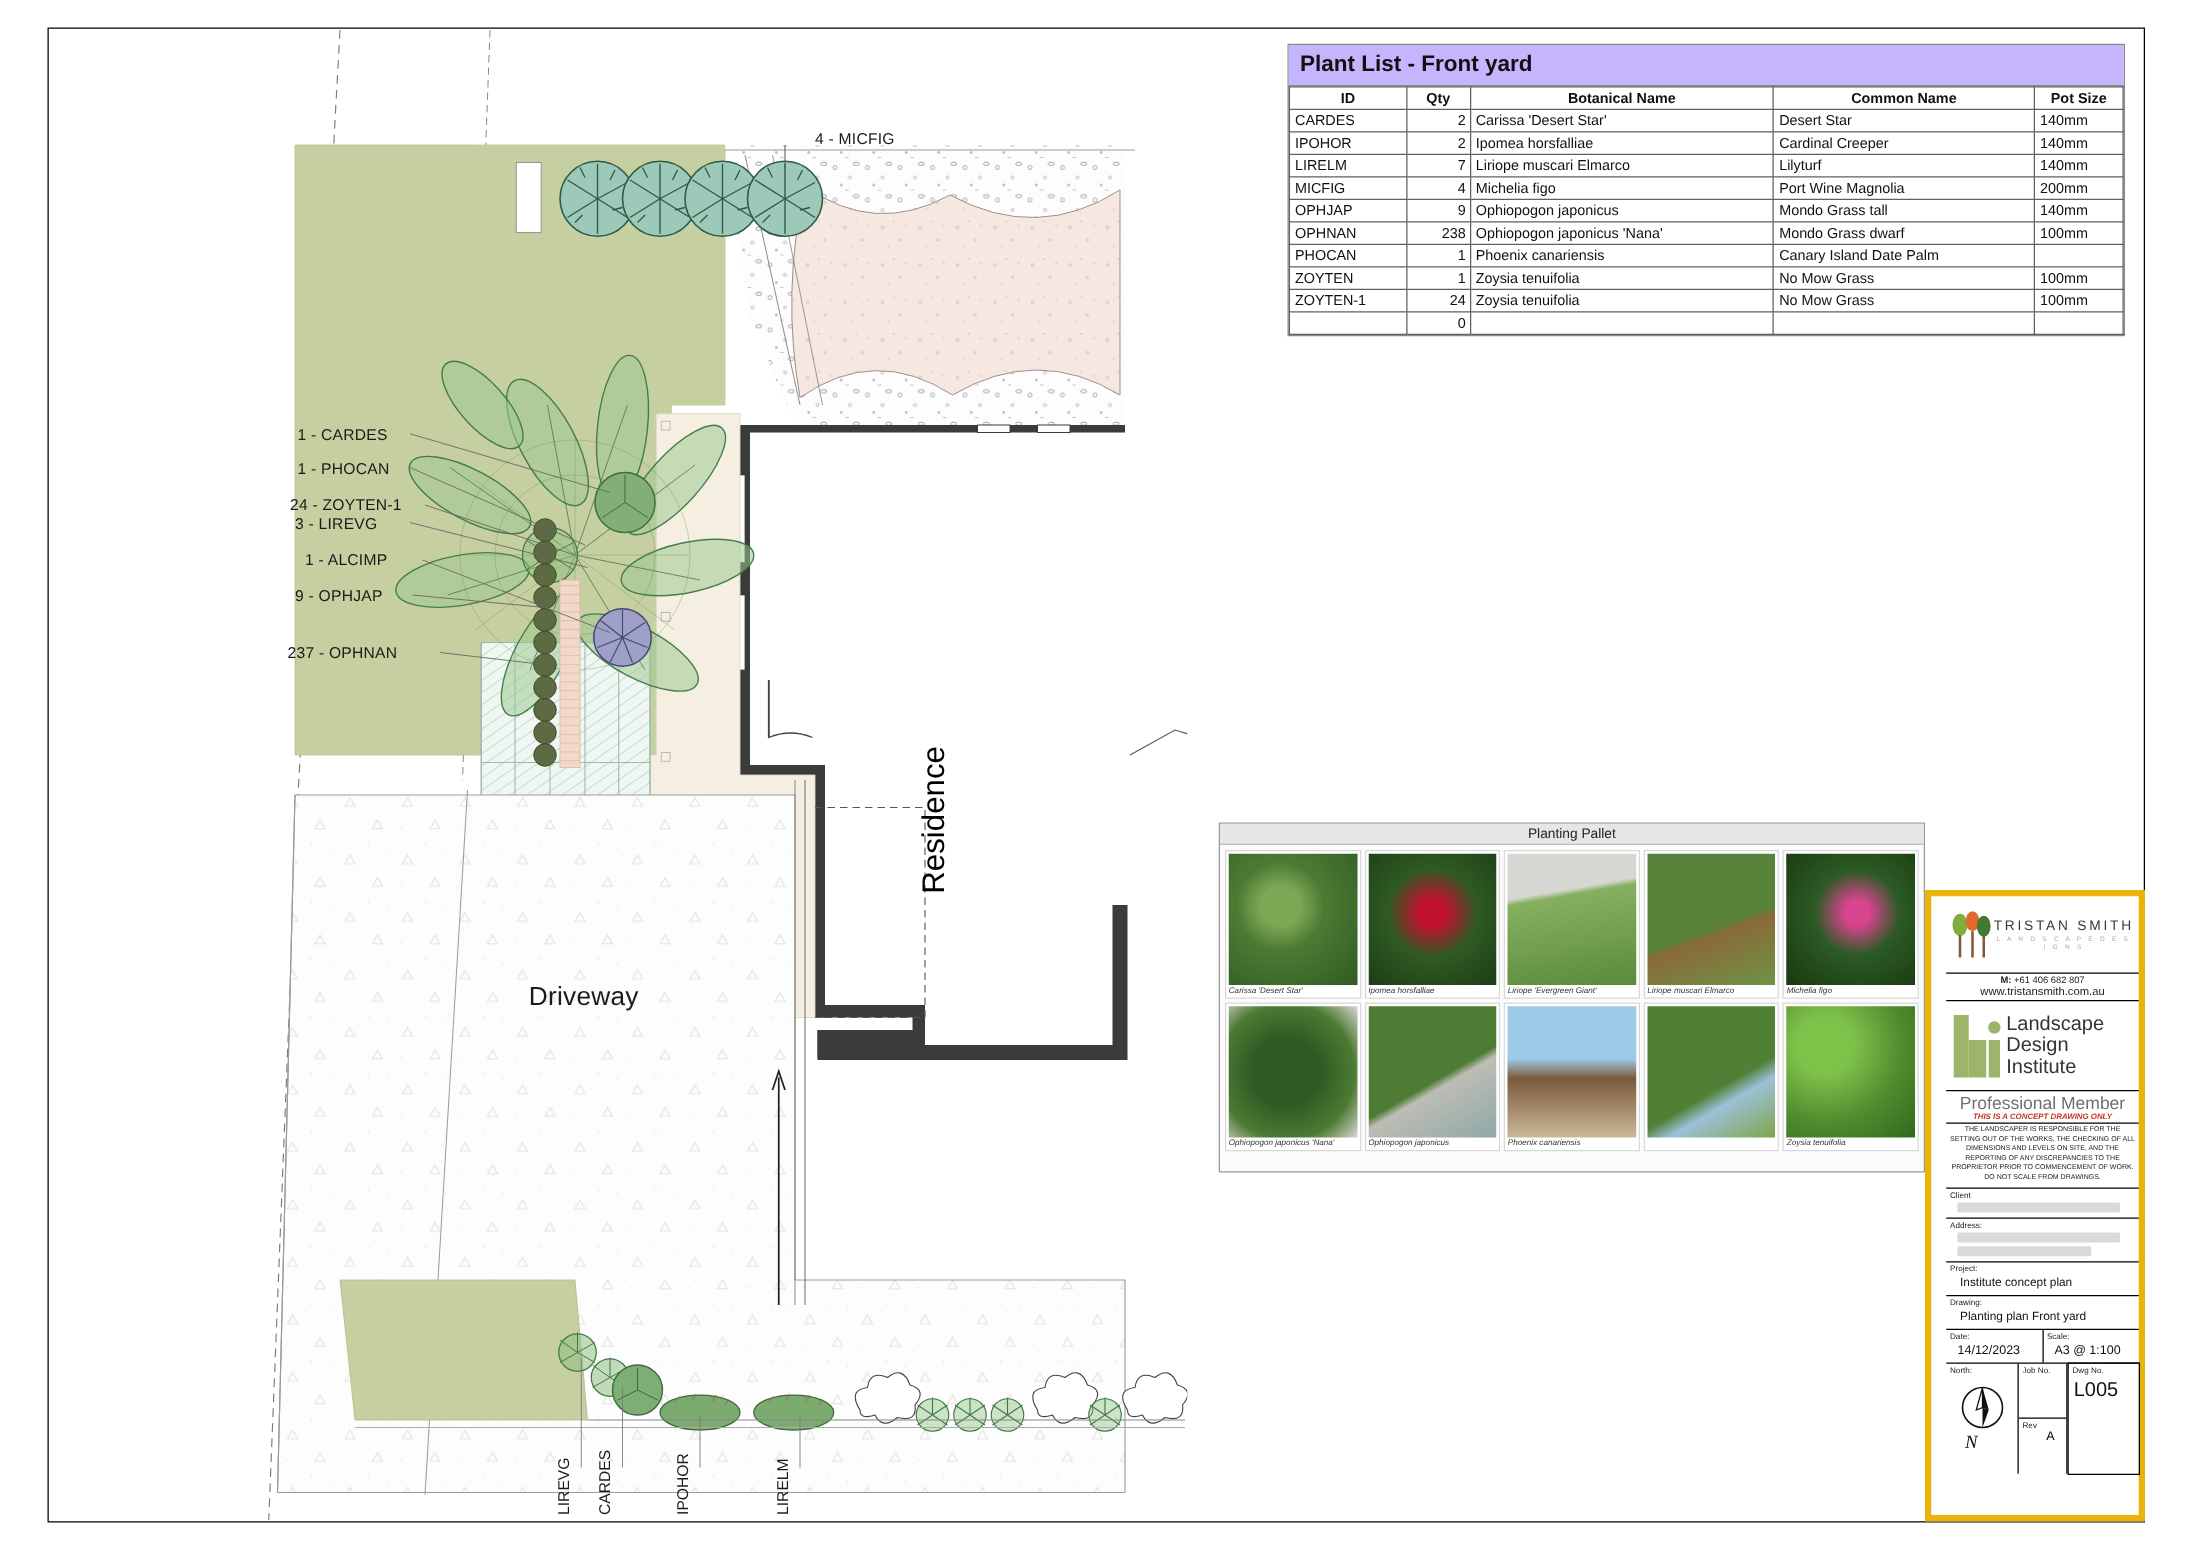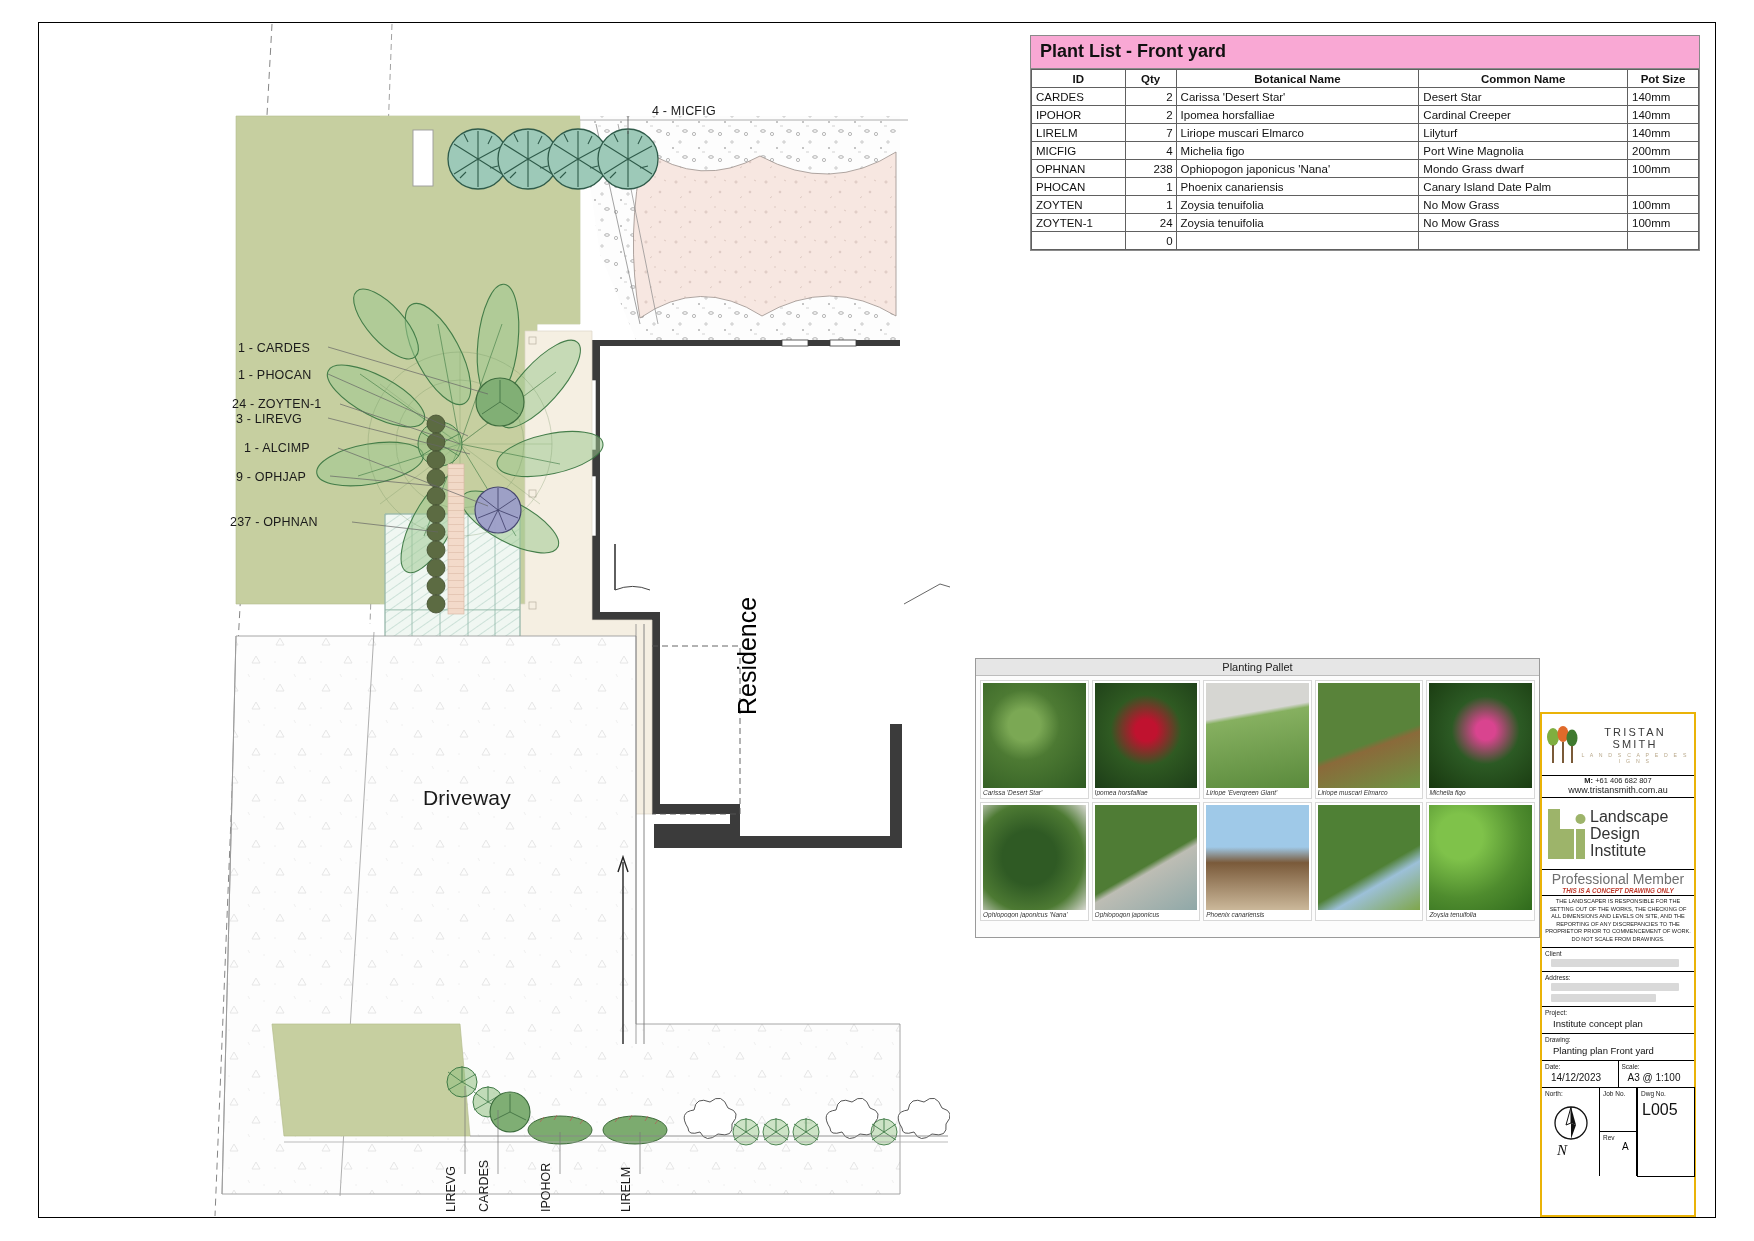--- a/index.html
+++ b/index.html
@@ -32,21 +32,21 @@
     position:absolute; font-size:25px; color:#000; white-space:nowrap;
     transform-origin:left bottom; transform:rotate(-90deg);
   }
 
   
   .plant-list {
     position:absolute; left:1030px; top:35px; width:670px;
     border:1px solid #8a8a8a; background:#fff;
   }
   .pl-title {
-    background:#f9a8d4; border-bottom:1px solid #8a8a8a;
+    background:#c4b5fd; border-bottom:1px solid #8a8a8a;
     font-size:18px; font-weight:bold; padding:5px 9px 6px; color:#111;
   }
   table.pl { border-collapse:collapse; width:100%; font-size:11.5px; }
   table.pl th, table.pl td {
     border:1px solid #606060; padding:1px 4px; height:18px; color:#111;
     font-weight:normal; background:#fff;
   }
   table.pl th { font-weight:bold; text-align:center; }
   .c-id { width:95px; }
   .c-qty { width:52px; text-align:right; }
@@ -69,22 +69,22 @@
   }
   .pcell { background:#fff; border:1px solid #d8d8d8; padding:2px; }
   .pimg { width:100%; height:105px; position:relative; overflow:hidden; }
   .pcap {
     font-size:6.5px; font-style:italic; color:#333; margin-top:1px;
     white-space:nowrap; overflow:hidden;
   }
 
   
   .titleblock {
-    position:absolute; left:1540px; top:712px; width:156px; height:505px;
-    border:2px solid #eab308; background:#fff;
+    position:absolute; left:1540px; top:712px; width:176px; height:505px;
+    border:5px solid #eab308; background:#fff;padding-left:12px;
   }
   .tb-row { border-bottom:1px solid #000; position:relative; }
   .tb-logo { height:62px; display:flex; align-items:center; padding:2px 3px; }
   .tb-brand-name { font-size:11px; letter-spacing:2.2px; color:#3a3a3a; }
   .tb-brand-sub { font-size:5.2px; letter-spacing:2.2px; color:#b9a88a; margin-top:2px; }
   .tb-phone { font-size:7.5px; text-align:center; color:#222; }
   .tb-web { font-size:9px; text-align:center; color:#222; padding-bottom:2px; }
   .tb-ldi { height:72px; display:flex; align-items:center; gap:4px; padding:2px 4px; }
   .tb-ldi-text { font-size:16px; line-height:17px; color:#333; }
   .tb-prof { font-size:14px; color:#6f6f6f; text-align:center; padding:1px 0 0; }
@@ -442,20 +442,27 @@
           <td class="c-pot">140mm</td>
         </tr>
         <tr>
           <td class="c-id">MICFIG</td>
           <td class="c-qty">4</td>
           <td class="c-bot">Michelia figo</td>
           <td class="c-com">Port Wine Magnolia</td>
           <td class="c-pot">200mm</td>
         </tr>
         <tr>
+          <td class="c-id">OPHJAP</td>
+          <td class="c-qty">9</td>
+          <td class="c-bot">Ophiopogon japonicus</td>
+          <td class="c-com">Mondo Grass tall</td>
+          <td class="c-pot">140mm</td>
+        </tr>
+        <tr>
           <td class="c-id">OPHNAN</td>
           <td class="c-qty">238</td>
           <td class="c-bot">Ophiopogon japonicus 'Nana'</td>
           <td class="c-com">Mondo Grass dwarf</td>
           <td class="c-pot">100mm</td>
         </tr>
         <tr>
           <td class="c-id">PHOCAN</td>
           <td class="c-qty">1</td>
           <td class="c-bot">Phoenix canariensis</td>

